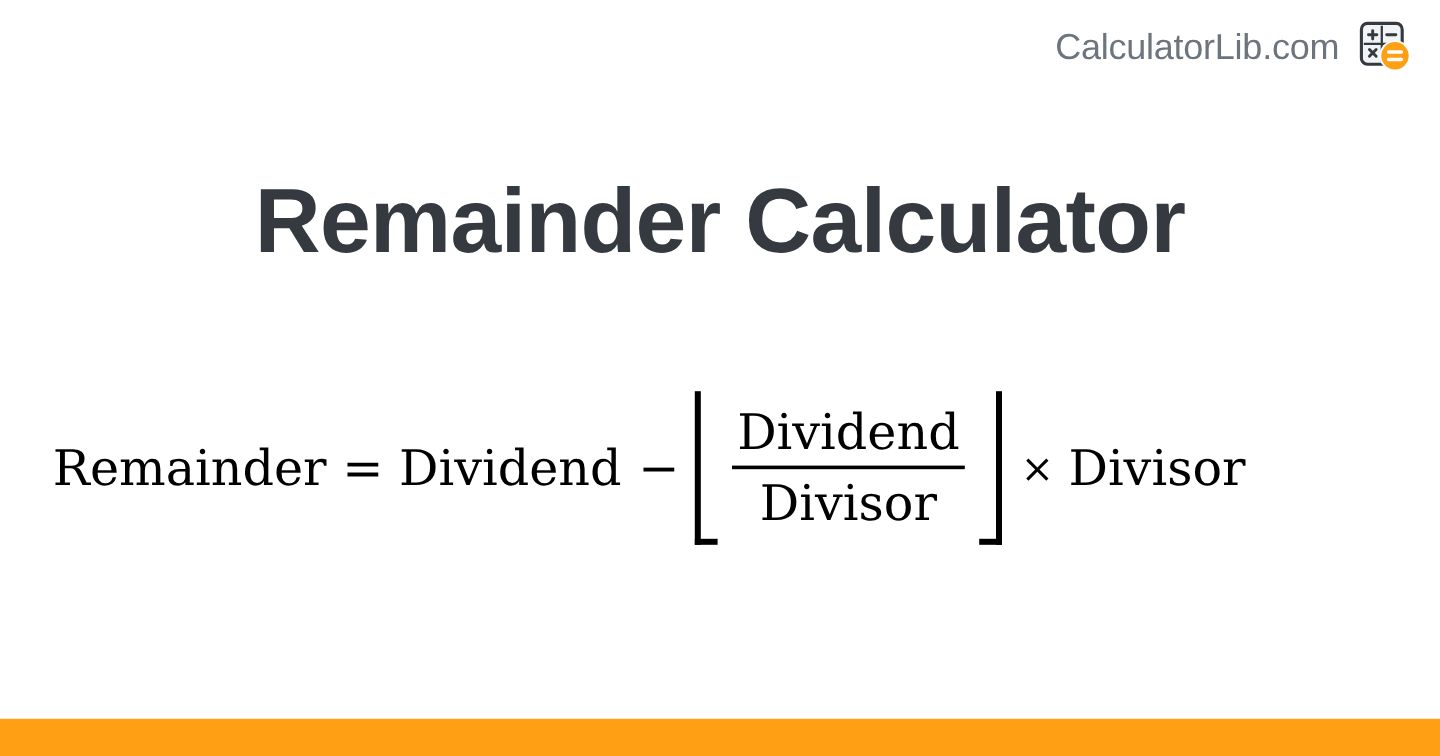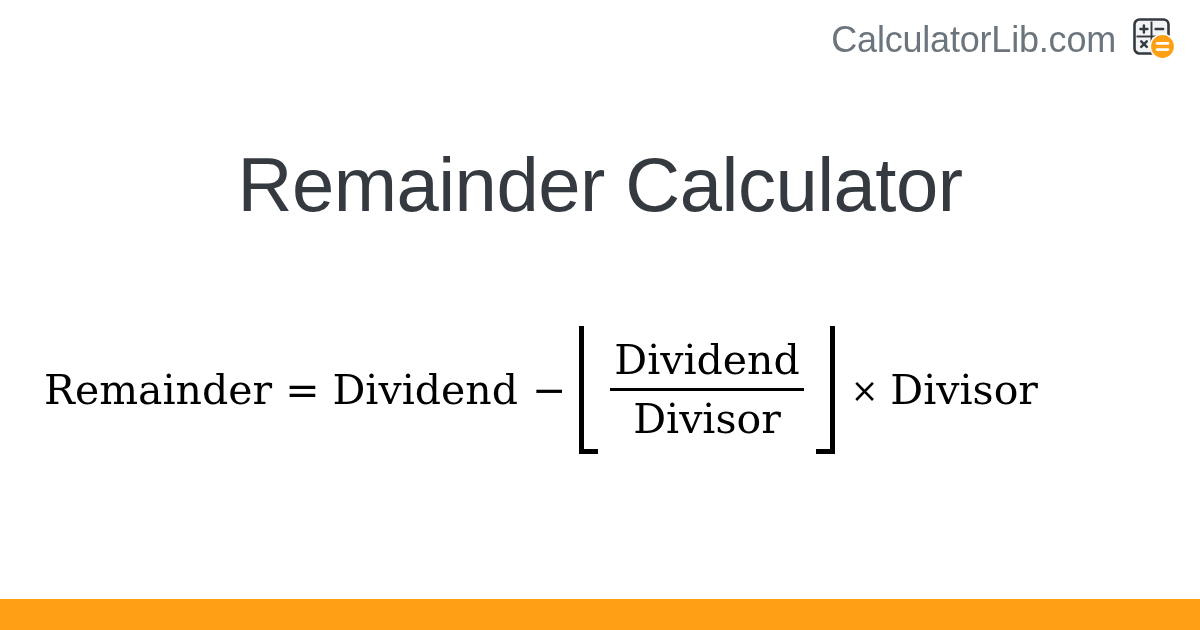--- a/index.html
+++ b/index.html
@@ -28,21 +28,21 @@
   .brand {
     position: absolute;
     top: 17px;
     right: 22px;
     display: flex;
     align-items: center;
     gap: 16px;
   }
   .brand-text {
     font-family: "Liberation Sans", sans-serif;
-    font-size: 36px;
+    font-size: 30px;
     font-weight: 400;
     color: #6c757d;
     letter-spacing: -0.2px;
     line-height: 1;
     white-space: nowrap;
   }
   .brand-logo {
     width: 46px;
     height: 46px;
     display: block;
@@ -51,21 +51,21 @@
 
   
   .title {
     position: absolute;
     top: 93px;
     left: 0;
     width: 1200px;
     text-align: center;
     font-family: "Liberation Sans", sans-serif;
     font-size: 76px;
-    font-weight: 400;
+    font-weight: 700;
     color: #343a40;
     letter-spacing: -0.5px;
     line-height: 1.08;
     white-space: nowrap;
   }
 
   
   .formula-wrap {
     position: absolute;
     top: 300px;

